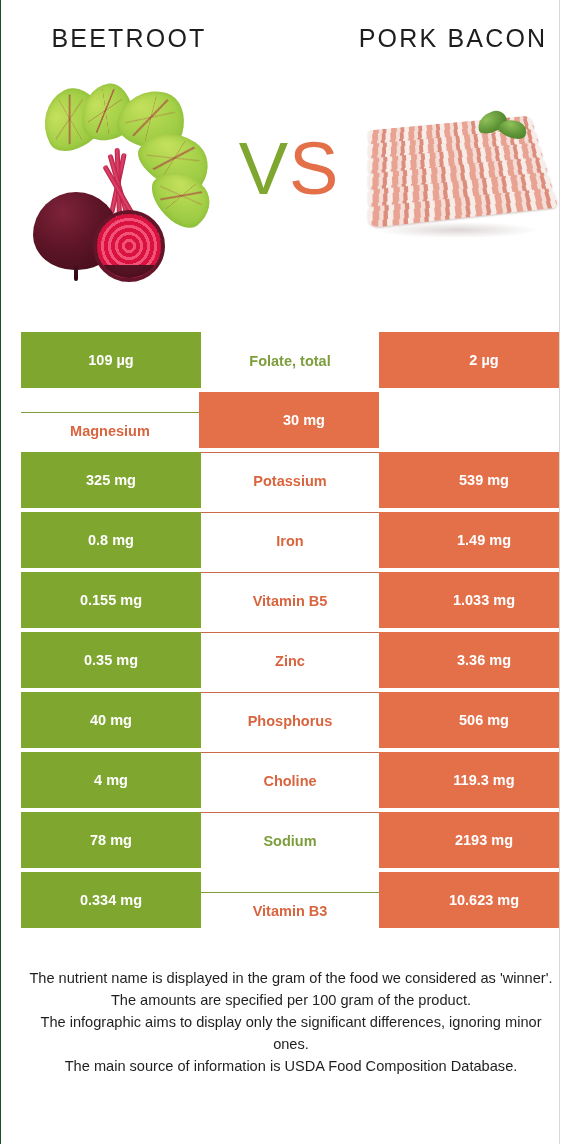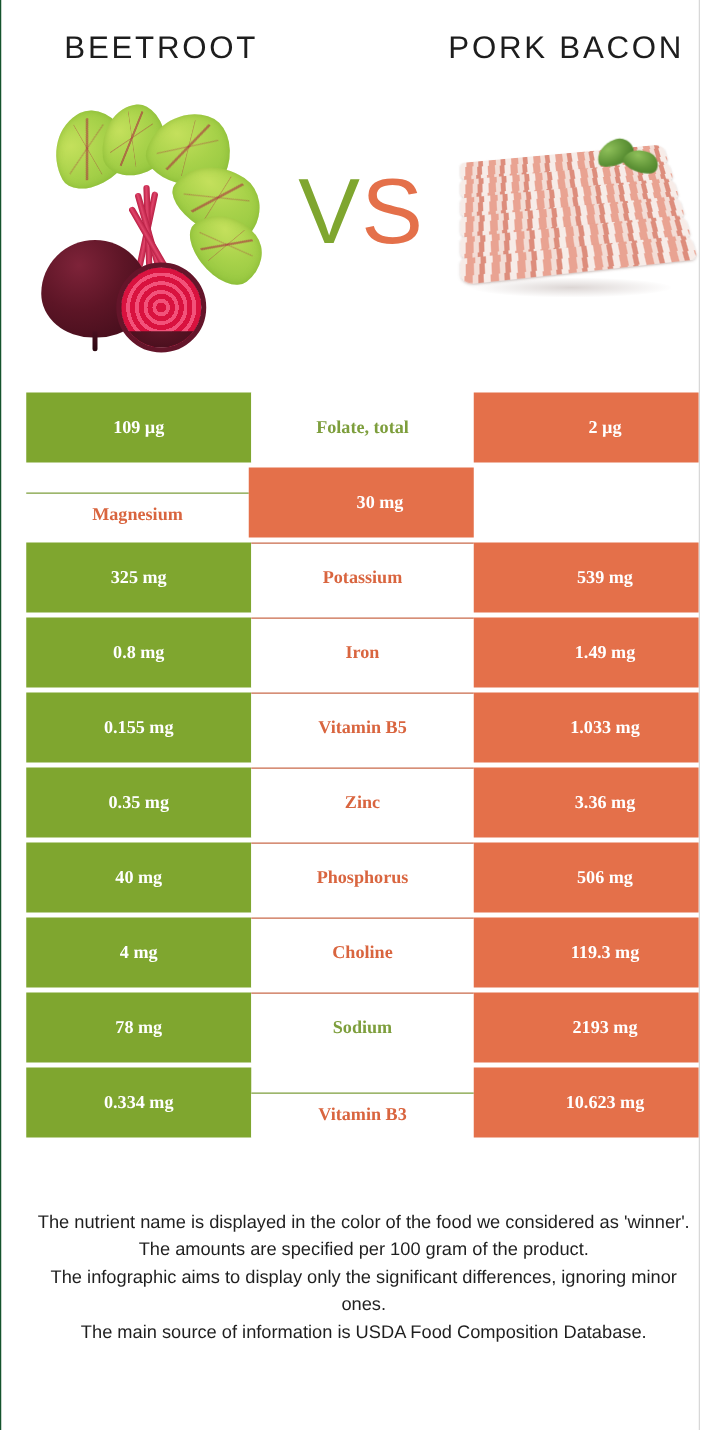--- a/index.html
+++ b/index.html
@@ -180,23 +180,22 @@
   .herb {
     position: absolute;
     background: radial-gradient(ellipse at 35% 30%, #8fc05a 0%, #5f9437 55%, #3f7524 100%);
     border-radius: 62% 38% 55% 45% / 72% 58% 42% 28%;
   }
 
   
   .table {
     position: absolute;
     left: 20px;
-    top: 314px;
+    top: 332px;
     width: 538px;
-    font-family: Liberation Serif, serif;
   }
   .row {
     display: flex;
     height: 56px;
     margin-bottom: 4px;
   }
   .row:last-child { margin-bottom: 0; }
   .cell {
     display: flex;
     align-items: center;
@@ -341,19 +340,19 @@
         <div class="cell right-val">2193 mg</div>
       </div>
       <div class="row">
         <div class="cell left-val">0.334 mg</div>
         <div class="cell name win-orange sep-green">Vitamin B3</div>
         <div class="cell right-val">10.623 mg</div>
       </div>
     </div>
 
   <div class="footnote">
-    <div>The nutrient name is displayed in the color of the food we considered as 'winner'.</div>
+    <div>The nutrient name is displayed in the gram of the food we considered as 'winner'.</div>
     <div>The amounts are specified per 100 gram of the product.</div>
     <div>The infographic aims to display only the significant differences, ignoring minor ones.</div>
     <div>The main source of information is USDA Food Composition Database.</div>
   </div>
 
 </div>
 
 </body></html>

